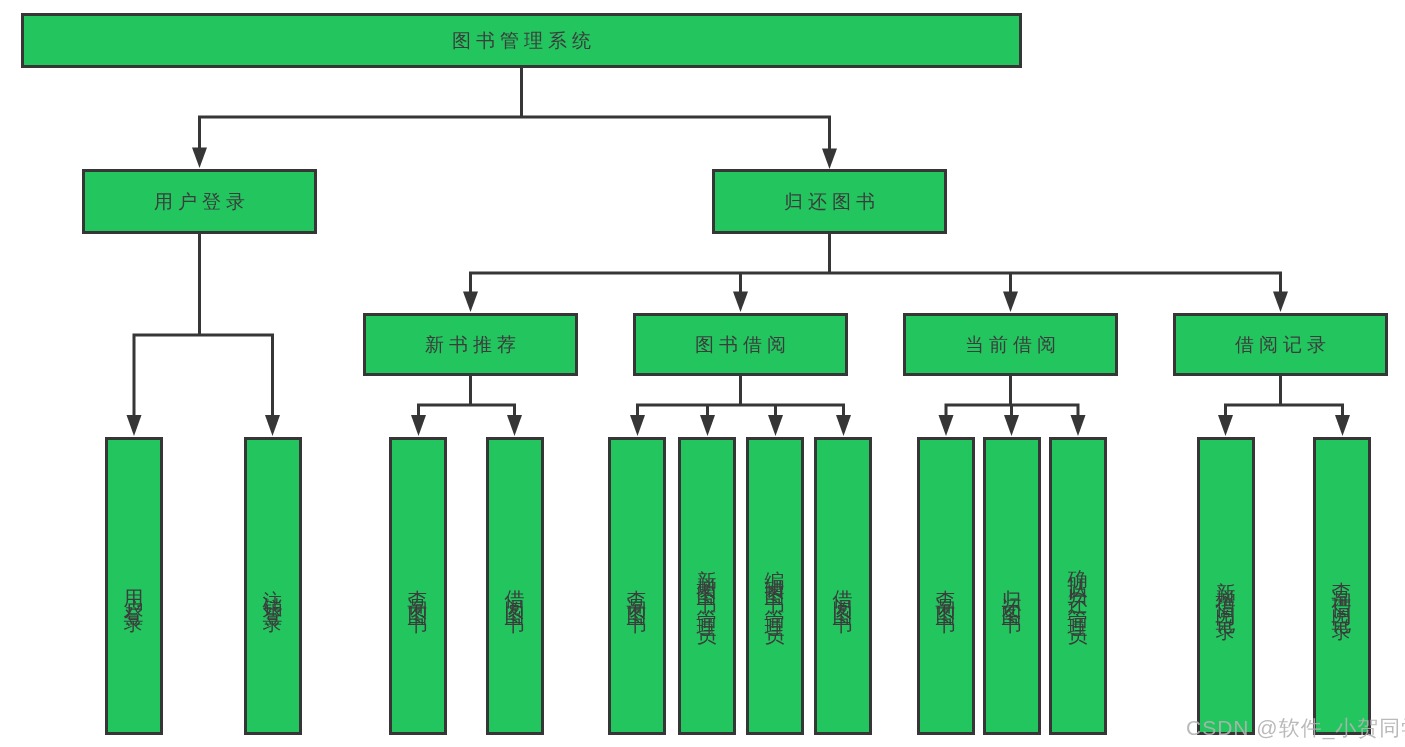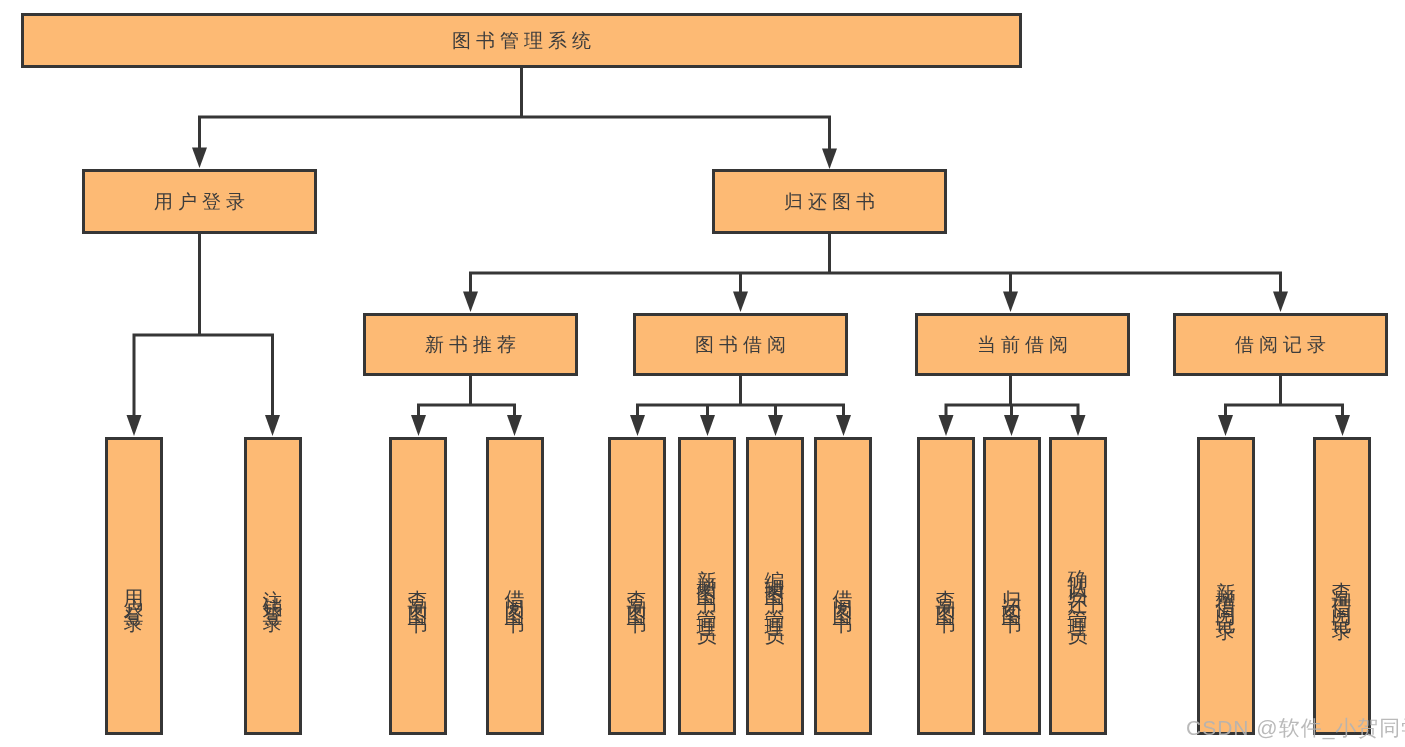--- a/index.html
+++ b/index.html
@@ -7,21 +7,21 @@
     position:relative;width:1405px;height:747px;overflow:hidden;
     background:var(--color-background,#ffffff);
     font-family:"Liberation Sans","DejaVu Sans",sans-serif;
   }
   .connectors{position:absolute;left:0;top:0;}
   .connectors path{fill:none;stroke:var(--color-line,#363636);stroke-width:3;}
   .connectors polygon{fill:var(--color-line,#363636);stroke:none;}
   .box{
     position:absolute;box-sizing:border-box;
     border:3px solid var(--color-line,#363636);
-    background:#fdba74;color:var(--color-text,#3c3c3c);
+    background:#22c55e;color:var(--color-text,#3c3c3c);
     display:flex;align-items:center;justify-content:center;
   }
   .h-box{font-size:19px;letter-spacing:5px;padding-left:5px;white-space:nowrap;}
   .v-box{
     writing-mode:vertical-rl;text-orientation:mixed;
     font-size:20px;letter-spacing:8px;padding-top:8px;
     width:58px;top:437px;height:298px;line-height:1;
   }
   .watermark{
     position:absolute;left:1186px;top:714px;z-index:3;
@@ -70,21 +70,21 @@
     </g>
   </svg>
 
   <div class="box h-box" style="left:21px;top:13px;width:1001px;height:55px;">图书管理系统</div>
 
   <div class="box h-box" style="left:82px;top:169px;width:235px;height:65px;">用户登录</div>
   <div class="box h-box" style="left:712px;top:169px;width:235px;height:65px;">归还图书</div>
 
   <div class="box h-box" style="left:633px;top:313px;width:215px;height:63px;">图书借阅</div>
   <div class="box h-box" style="left:363px;top:313px;width:215px;height:63px;">新书推荐</div>
-  <div class="box h-box" style="left:903px;top:313px;width:215px;height:63px;margin-left:12px;">当前借阅</div>
+  <div class="box h-box" style="left:903px;top:313px;width:215px;height:63px;">当前借阅</div>
   <div class="box h-box" style="left:1173px;top:313px;width:215px;height:63px;">借阅记录</div>
 
   <div class="box v-box" style="left:105px;">用户登录</div>
   <div class="box v-box" style="left:244px;">注销登录</div>
 
   <div class="box v-box" style="left:389px;">查询图书</div>
   <div class="box v-box" style="left:486px;">借阅图书</div>
 
   <div class="box v-box" style="left:608px;">查询图书</div>
   <div class="box v-box" style="left:678px;">新增图书（管理员）</div>

